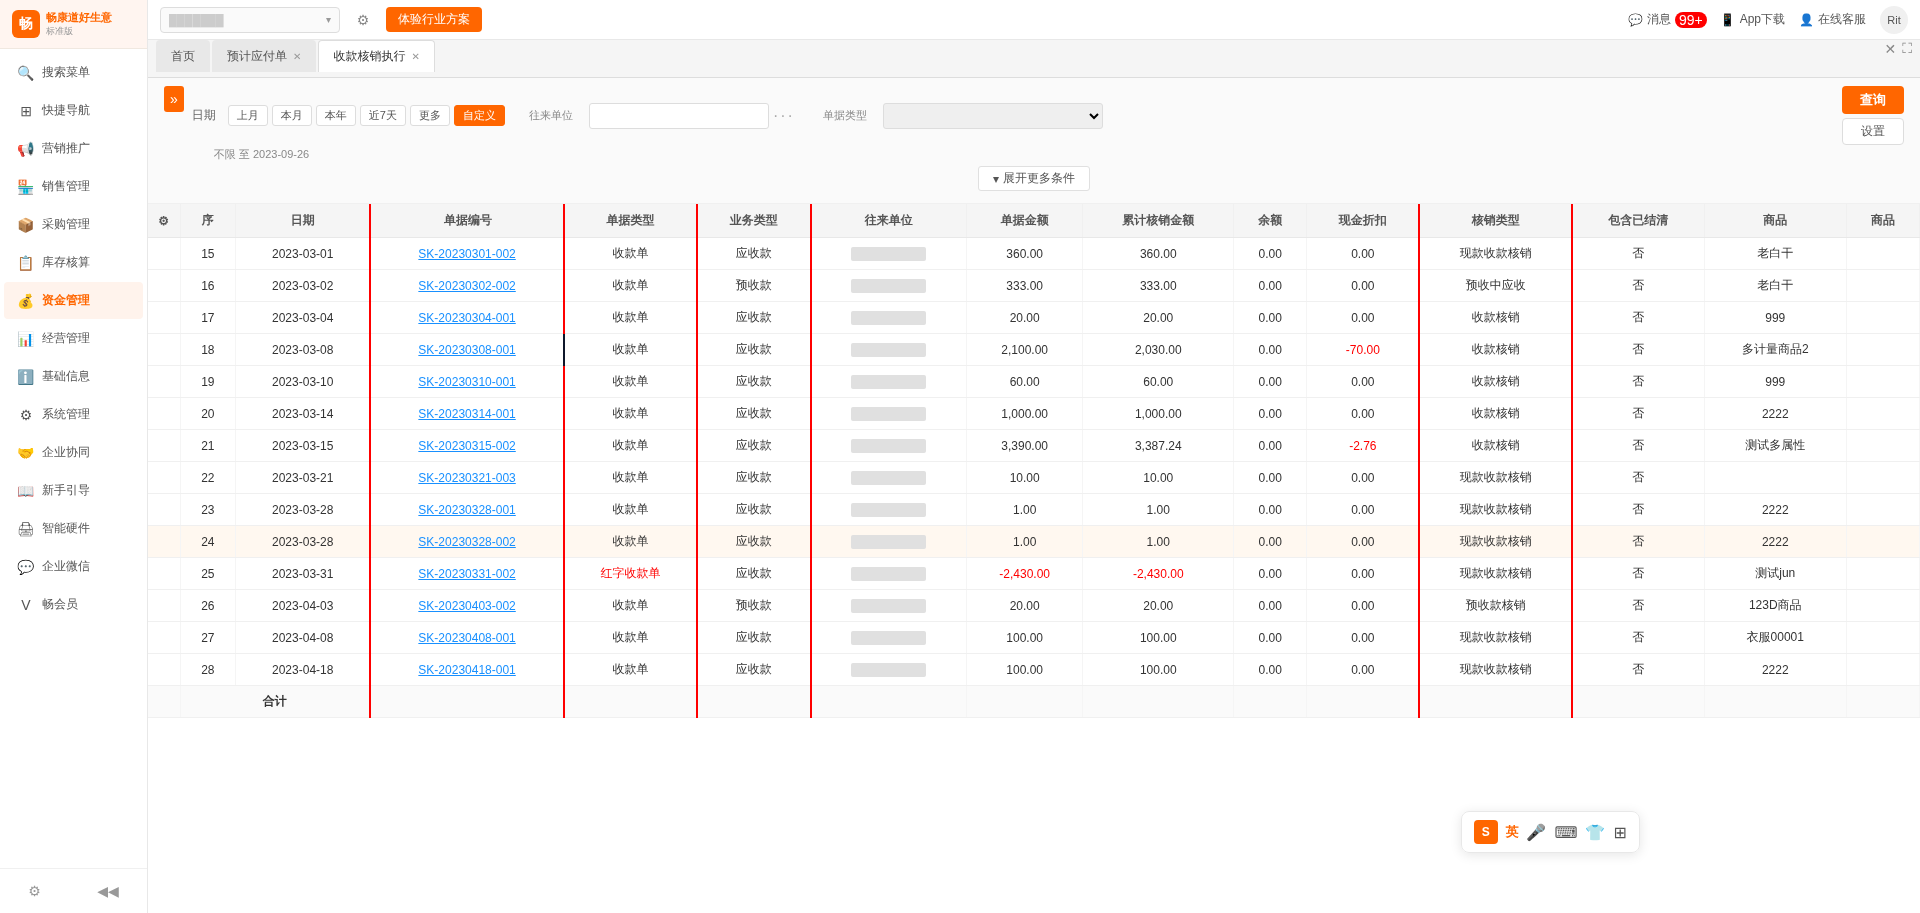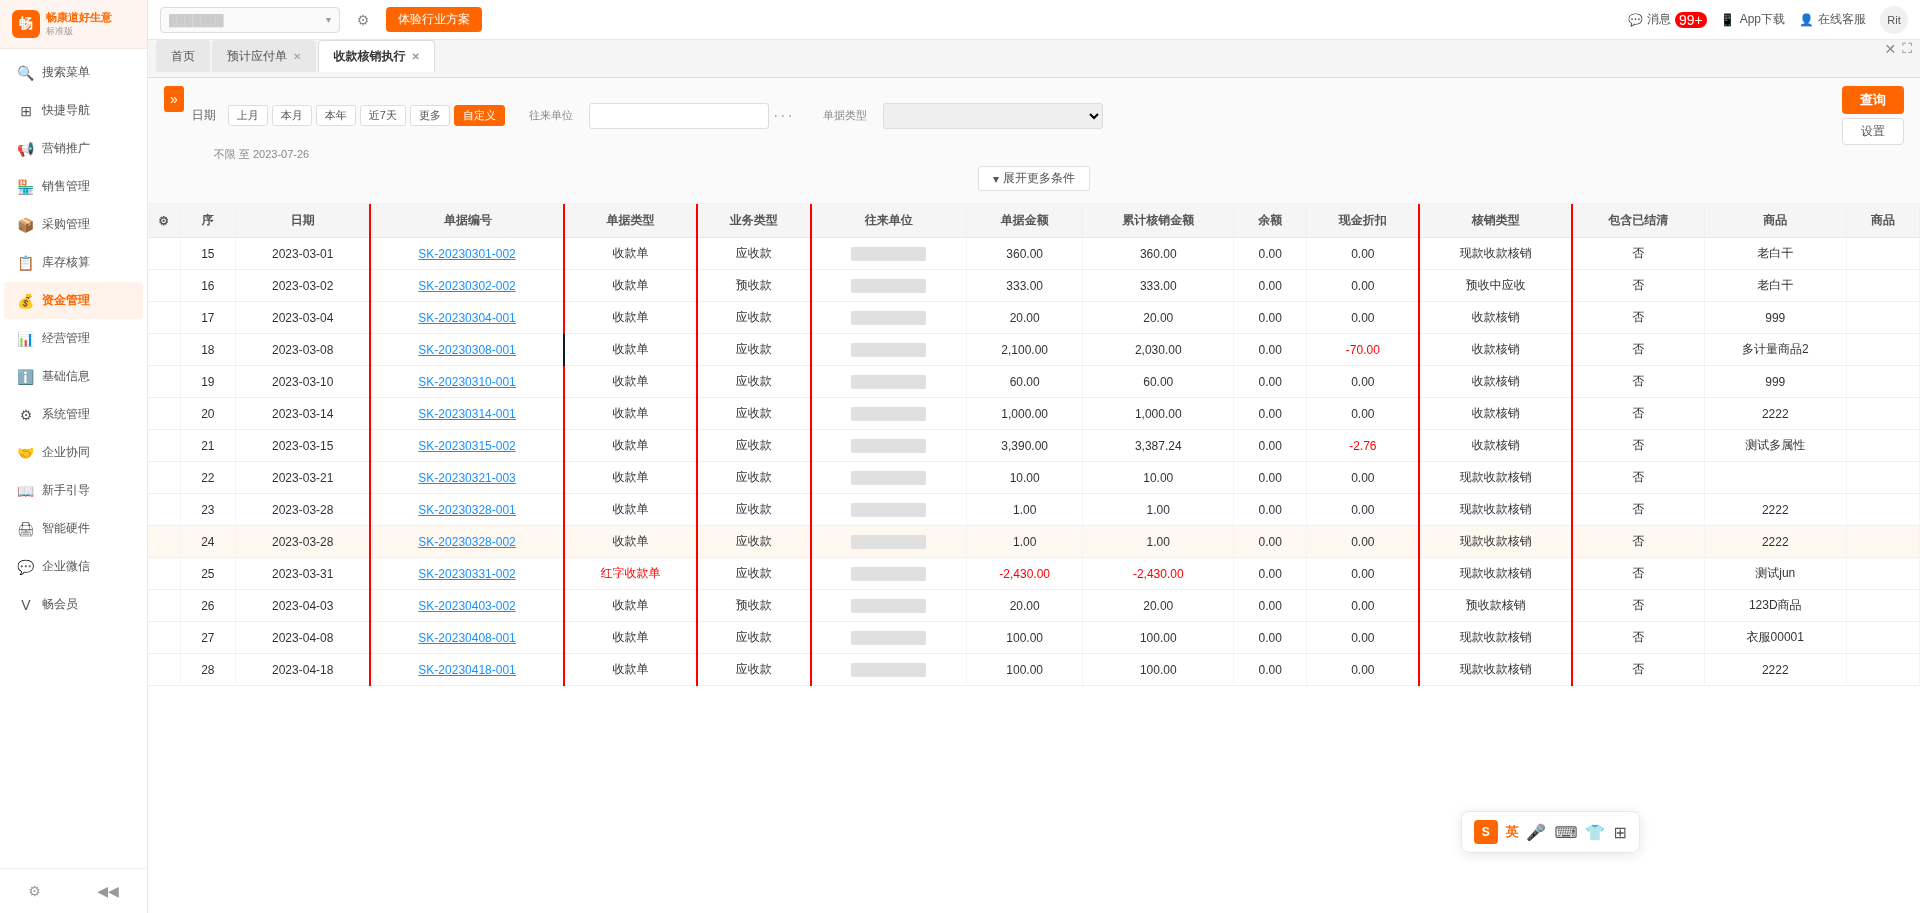--- a/index.html
+++ b/index.html
@@ -27,21 +27,21 @@
     .topbar-arrow { color: #999; font-size: 10px; margin-left: 2px; }
     .topbar-gear { width: 26px; height: 26px; display: flex; align-items: center; justify-content: center; color: #888; font-size: 14px; cursor: pointer; }
     .topbar-btn { background: #ff6600; color: #fff; border: none; border-radius: 4px; padding: 4px 12px; font-size: 12px; cursor: pointer; }
     .topbar-right { margin-left: auto; display: flex; align-items: center; gap: 14px; color: #555; font-size: 12px; }
     .topbar-right-item { display: flex; align-items: center; gap: 4px; cursor: pointer; }
     .badge { background: #f00; color: #fff; border-radius: 10px; font-size: 14px; padding: 0 4px; min-width: 16px; text-align: center; }
 
     
     .tabs { height: 38px; background: #f5f5f5; border-bottom: 1px solid #ddd; display: flex; align-items: flex-start; padding: 0 8px; flex-shrink: 0; position: relative; }
     .tab { height: 32px; padding: 0 14px; display: flex; align-items: center; gap: 6px; font-size: 12px; color: #555; cursor: pointer; border: 1px solid transparent; border-bottom: none; border-radius: 4px 4px 0 0; background: #e8e8e8; margin-right: 2px; }
-    .tab.active { background: #fff; border-color: #ddd; color: #333; font-weight: bold; }
+    .tab.active { background: #fff; border-color: #ddd; color: #333; font-weight: normal; }
     .tab-close { font-size: 10px; color: #999; cursor: pointer; }
     .tabs-right { margin-left: auto; display: flex; align-items: center; gap: 6px; padding-bottom: 4px; }
     .tabs-right-icon { font-size: 14px; color: #888; cursor: pointer; }
 
     
     .content { flex: 1; overflow-y: auto; background: #fff; padding: 0; }
     .page-header { padding: 10px 16px 8px; display: flex; align-items: center; justify-content: space-between; border-bottom: 1px solid #f0f0f0; }
     .page-title { font-size: 16px; font-weight: bold; color: #333; }
     .page-actions { display: flex; gap: 8px; }
     .page-action-btn { display: flex; align-items: center; gap: 4px; padding: 4px 10px; border: 1px solid #ddd; border-radius: 4px; background: #fff; color: #555; font-size: 12px; cursor: pointer; }
@@ -227,21 +227,21 @@
             </div>
             <span style="margin-left:16px;color:#888;font-size:11px;">单据类型</span>
             <div style="display:flex;align-items:center;gap:4px;margin-left:4px;flex:1;">
               <select class="filter-select" style="flex:1;max-width:220px;"></select>
             </div>
             <div style="display:flex;flex-direction:column;gap:4px;margin-left:8px;">
               <button class="filter-query-btn">查询</button>
               <button class="filter-set-btn">设置</button>
             </div>
           </div>
-          <div style="color:#888;font-size:11px;margin-top:2px;padding-left:22px;">不限 至 2023-07-26</div>
+          <div style="color:#888;font-size:11px;margin-top:2px;padding-left:22px;">不限 至 2023-09-26</div>
         </div>
       </div>
       <div class="expand-row">
         <button class="expand-btn">
           <span>▾</span>
           <span>展开更多条件</span>
         </button>
       </div>
     </div>
 
@@ -498,20 +498,36 @@
     <td><span style="background:#e0e0e0;color:#e0e0e0;border-radius:2px;padding:0 24px;">&nbsp;&nbsp;&nbsp;&nbsp;&nbsp;&nbsp;&nbsp;&nbsp;</span></td>
     <td style="}">100.00</td>
     <td style="}">100.00</td>
     <td>0.00</td>
     <td style="}">0.00</td>
     <td style="border-left:2px solid red;border-right:2px solid red;">现款收款核销</td>
     <td>否</td>
     <td>2222</td>
     <td></td>
   </tr>
+            <tr style="background: rgb(250, 250, 250); font-weight: bold;">
+  <td></td>
+  <td colspan="2">合计</td>
+  <td style="border-left:2px solid red;border-right:2px solid red;"></td>
+  <td></td>
+  <td style="border-left:2px solid red;border-right:2px solid red;"></td>
+  <td></td>
+  <td></td>
+  <td></td>
+  <td></td>
+  <td></td>
+  <td style="border-left:2px solid red;border-right:2px solid red;"></td>
+  <td></td>
+  <td></td>
+  <td></td>
+</tr>
           </tbody>
       </table>
     </div>
 
   </div>
 </div>
 
 <div class="watermark">
   <div class="watermark-logo">S</div>
   <div class="watermark-icons">

